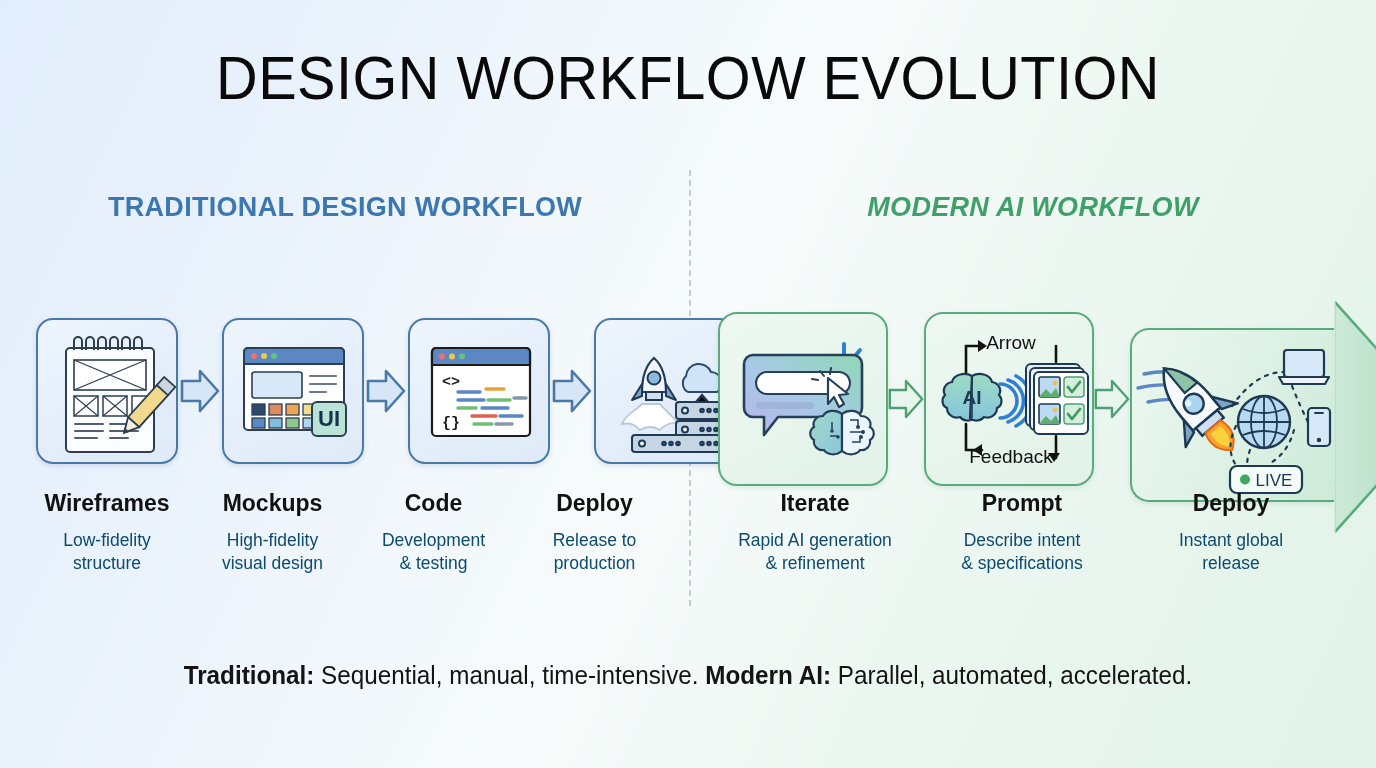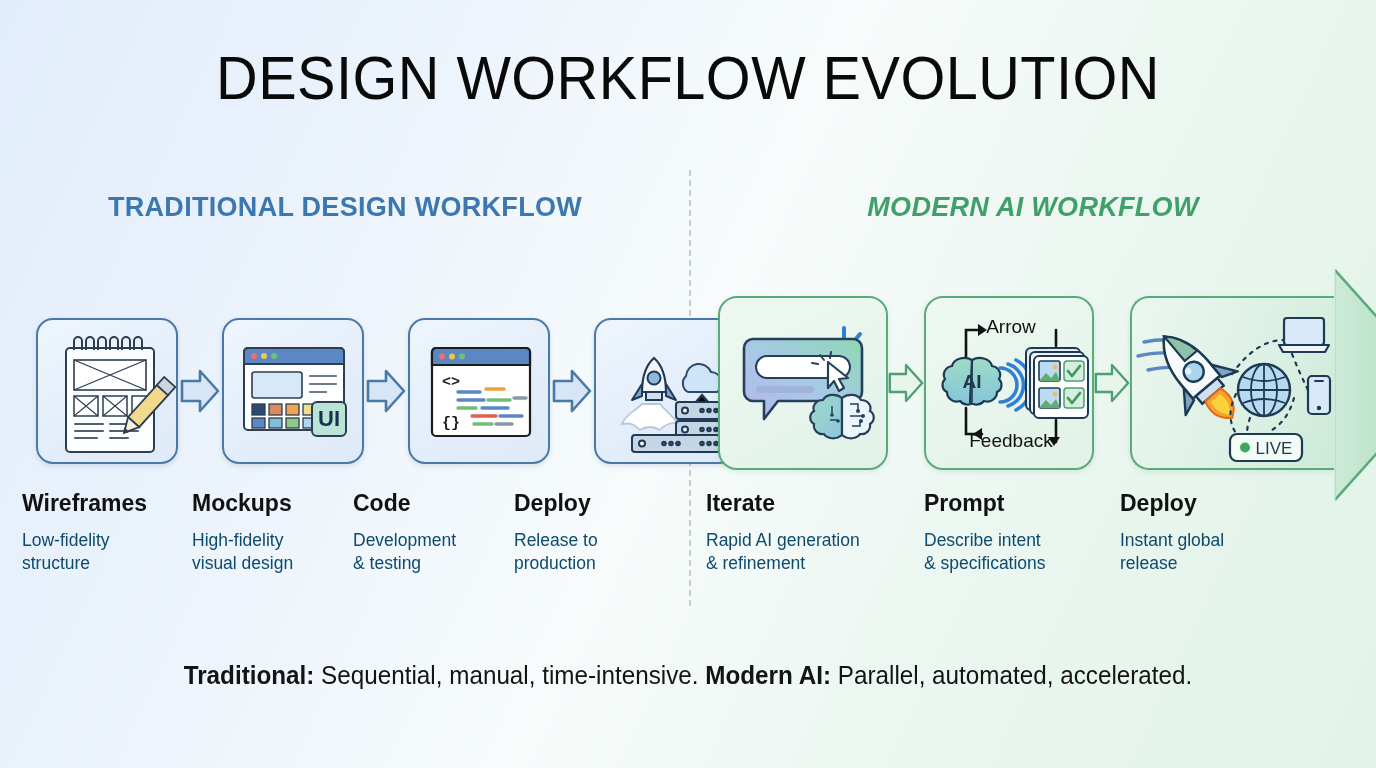--- a/index.html
+++ b/index.html
@@ -68,40 +68,41 @@
     border-radius: 19px;
     background: linear-gradient(150deg, #eef8f1 0%, #e7f5ec 55%, #e2f2e8 100%);
     box-shadow: 0 2px 5px rgba(70,150,100,0.14);
   }
   .card.ai.last {
     width: 204px;
     border-right: none;
     border-top-right-radius: 0;
     border-bottom-right-radius: 0;
     background: linear-gradient(110deg, #ebf7ef 0%, #dcf0e4 60%, #cdead8 100%);
+    margin-top: 32px;
   }
 
   
   .arrowhead {
     position: absolute;
     left: 202px; top: -29px;
     width: 0; height: 0;
   }
   .arrowhead svg { display: block; }
 
   
   .conn { width: 44px; display: flex; align-items: center; justify-content: center; }
   .conn.wide { width: 36px; }
   .conn svg { display: block; }
 
   
   .labels { position: absolute; top: 488px; display: flex; }
   .labels.left  { left: 22px; }
   .labels.right { left: 706px; }
-  .lblcol { }
+  .lblcol { text-align: center; }
   .lbl-title {
     font-size: 23px; font-weight: bold; color: #111; line-height: 30px;
     white-space: nowrap;
   }
   .lbl-sub {
     margin-top: 11px;
     font-size: 17.5px; color: #0c4a6e; line-height: 23px;
     white-space: pre-line;
   }
 

